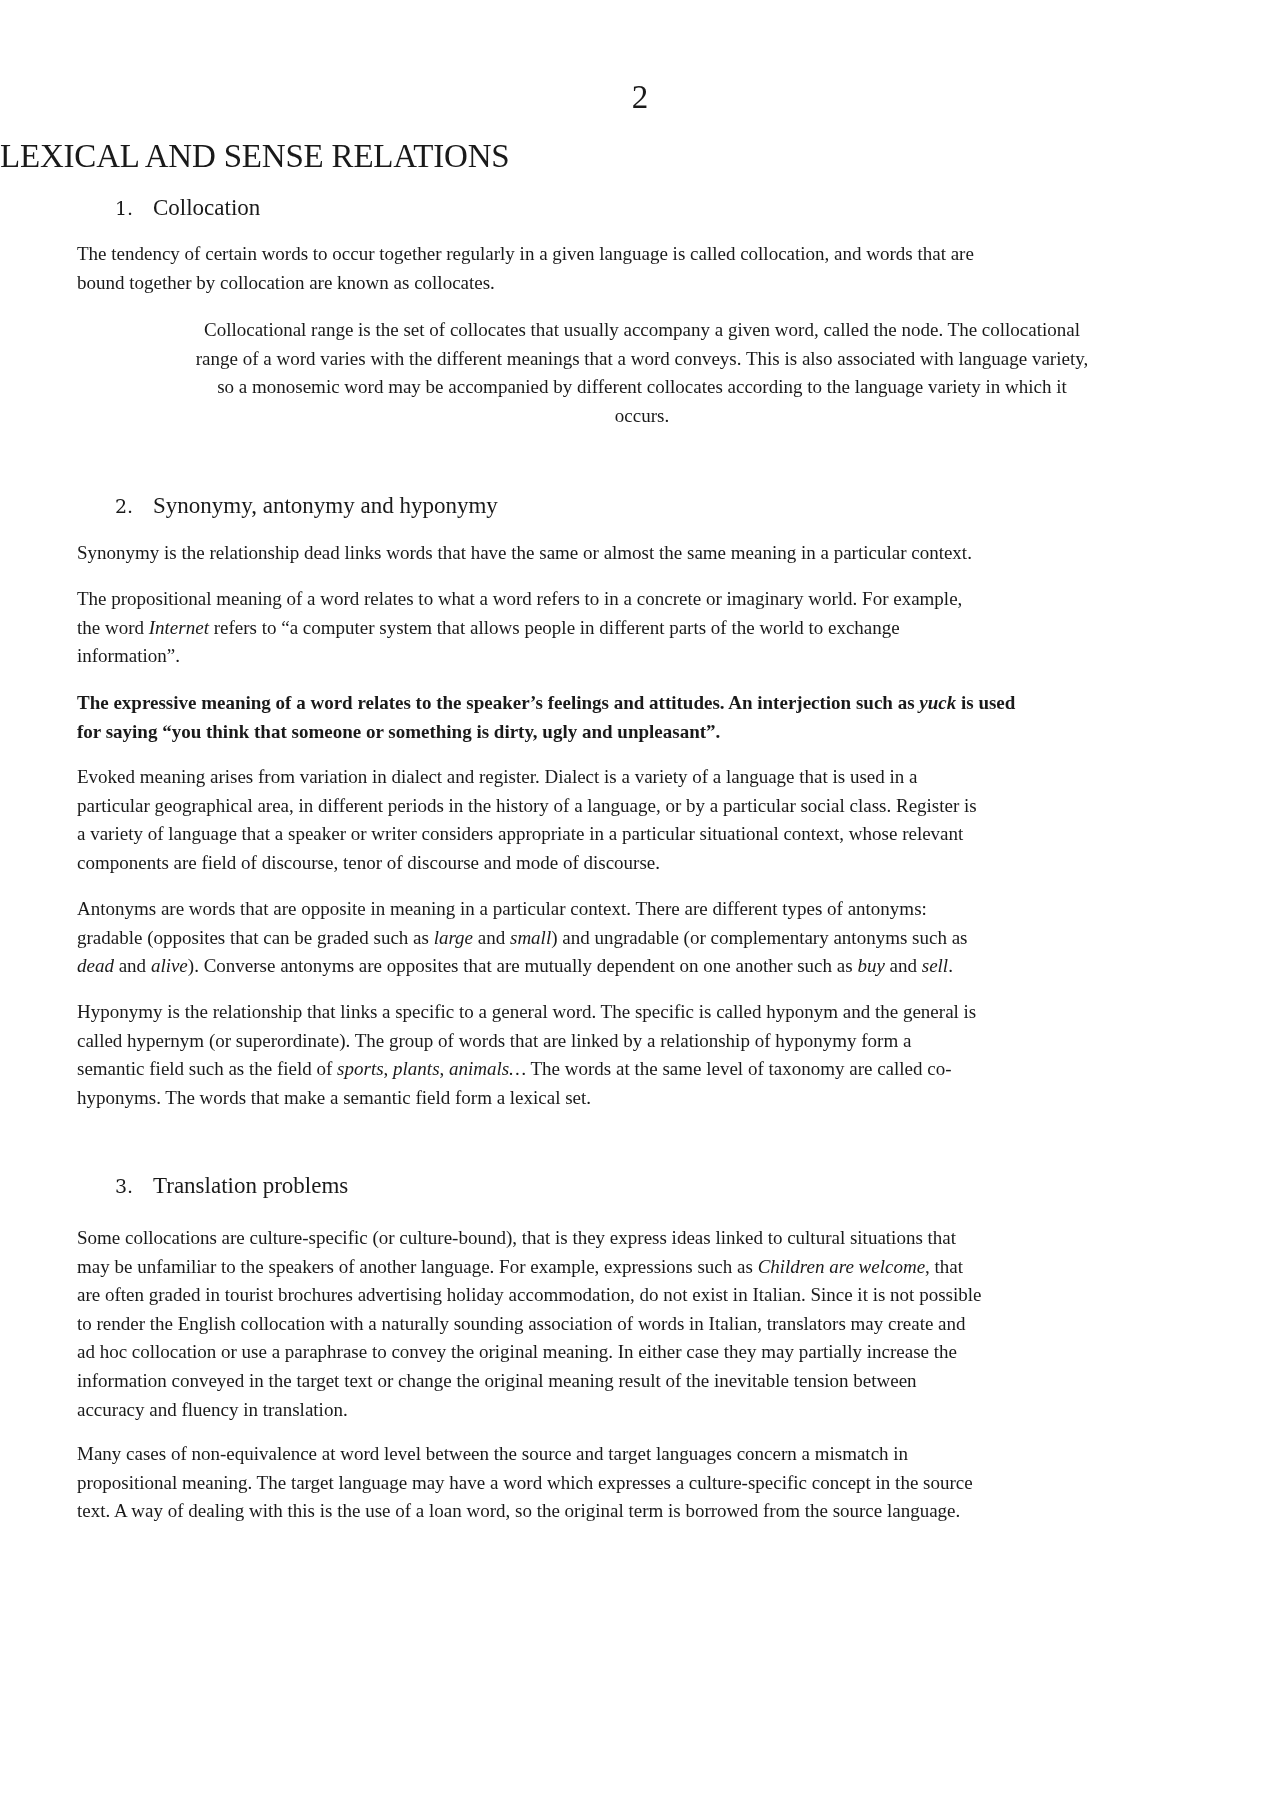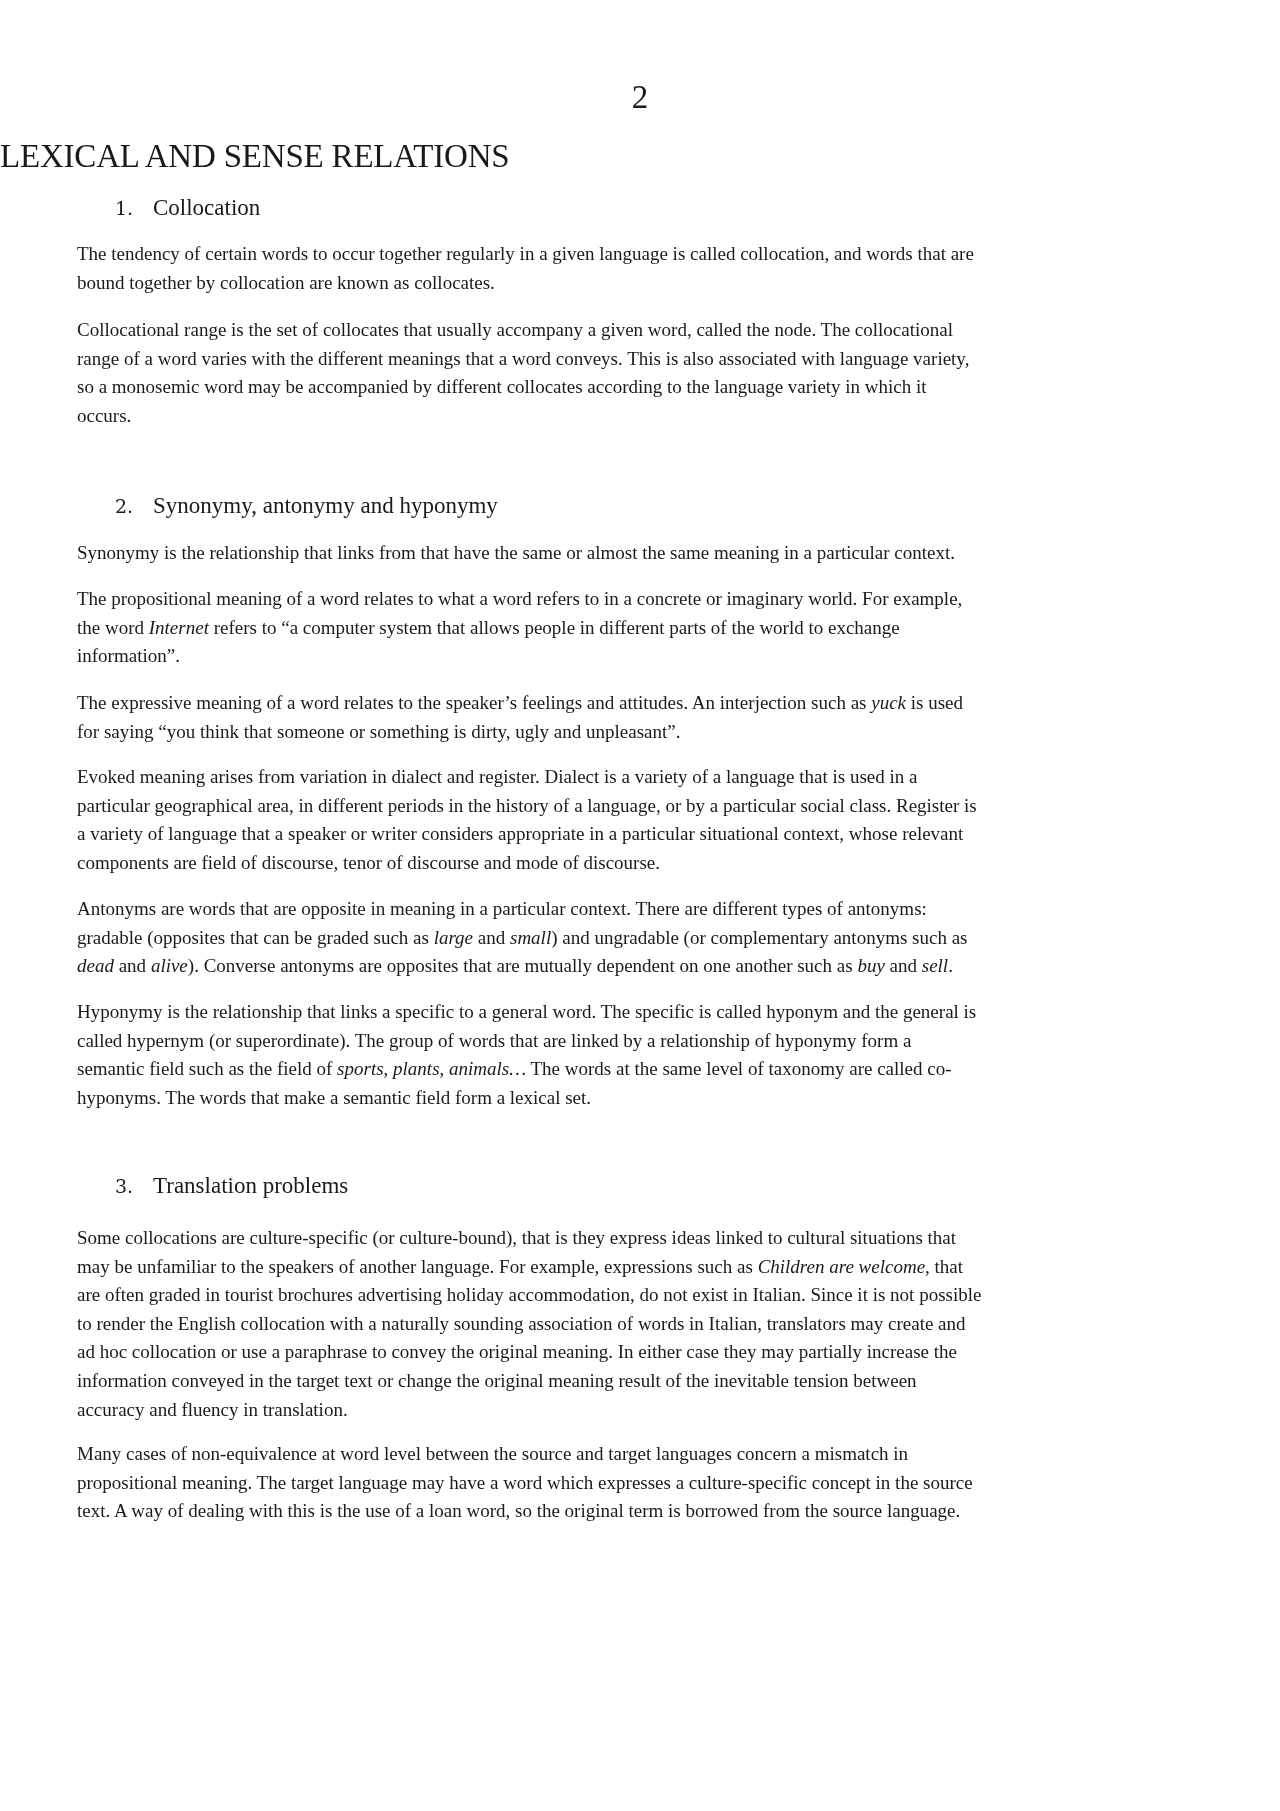--- a/index.html
+++ b/index.html
@@ -72,39 +72,39 @@
   <div class="chapter-number">2</div>
   <div class="chapter-title">LEXICAL AND SENSE RELATIONS</div>
 
   <div class="section-heading" style="top:194px;">
     <span class="num">1.</span><span>Collocation</span>
   </div>
   <div class="para" style="top:240px;">
       <span class="line"><span>The tendency of certain words to occur together regularly in a given language is called collocation, and words that are</span></span>
       <span class="line"><span>bound together by collocation are known as collocates.</span></span>
     </div>
-  <div class="para" style="top:316px;">
+  <div class="para" style="top:316px;text-align:center;">
       <span class="line"><span>Collocational range is the set of collocates that usually accompany a given word, called the node. The collocational</span></span>
       <span class="line"><span>range of a word varies with the different meanings that a word conveys. This is also associated with language variety,</span></span>
       <span class="line"><span>so a monosemic word may be accompanied by different collocates according to the language variety in which it</span></span>
       <span class="line"><span>occurs.</span></span>
     </div>
 
   <div class="section-heading" style="top:492px;">
     <span class="num">2.</span><span>Synonymy, antonymy and hyponymy</span>
   </div>
   <div class="para" style="top:539px;">
-      <span class="line"><span>Synonymy is the relationship that links from that have the same or almost the same meaning in a particular context.</span></span>
+      <span class="line"><span>Synonymy is the relationship dead links words that have the same or almost the same meaning in a particular context.</span></span>
     </div>
   <div class="para" style="top:585px;">
       <span class="line"><span>The propositional meaning of a word relates to what a word refers to in a concrete or imaginary world. For example,</span></span>
       <span class="line"><span>the word </span><em>Internet</em><span> refers to “a computer system that allows people in different parts of the world to exchange</span></span>
       <span class="line"><span>information”.</span></span>
     </div>
-  <div class="para" style="top:689px;">
+  <div class="para" style="top:689px;font-weight:bold;">
       <span class="line"><span>The expressive meaning of a word relates to the speaker’s feelings and attitudes. An interjection such as </span><em>yuck</em><span> is used</span></span>
       <span class="line"><span>for saying “you think that someone or something is dirty, ugly and unpleasant”.</span></span>
     </div>
   <div class="para" style="top:763px;">
       <span class="line"><span>Evoked meaning arises from variation in dialect and register. Dialect is a variety of a language that is used in a</span></span>
       <span class="line"><span>particular geographical area, in different periods in the history of a language, or by a particular social class. Register is</span></span>
       <span class="line"><span>a variety of language that a speaker or writer considers appropriate in a particular situational context, whose relevant</span></span>
       <span class="line"><span>components are field of discourse, tenor of discourse and mode of discourse.</span></span>
     </div>
   <div class="para" style="top:895px;">

